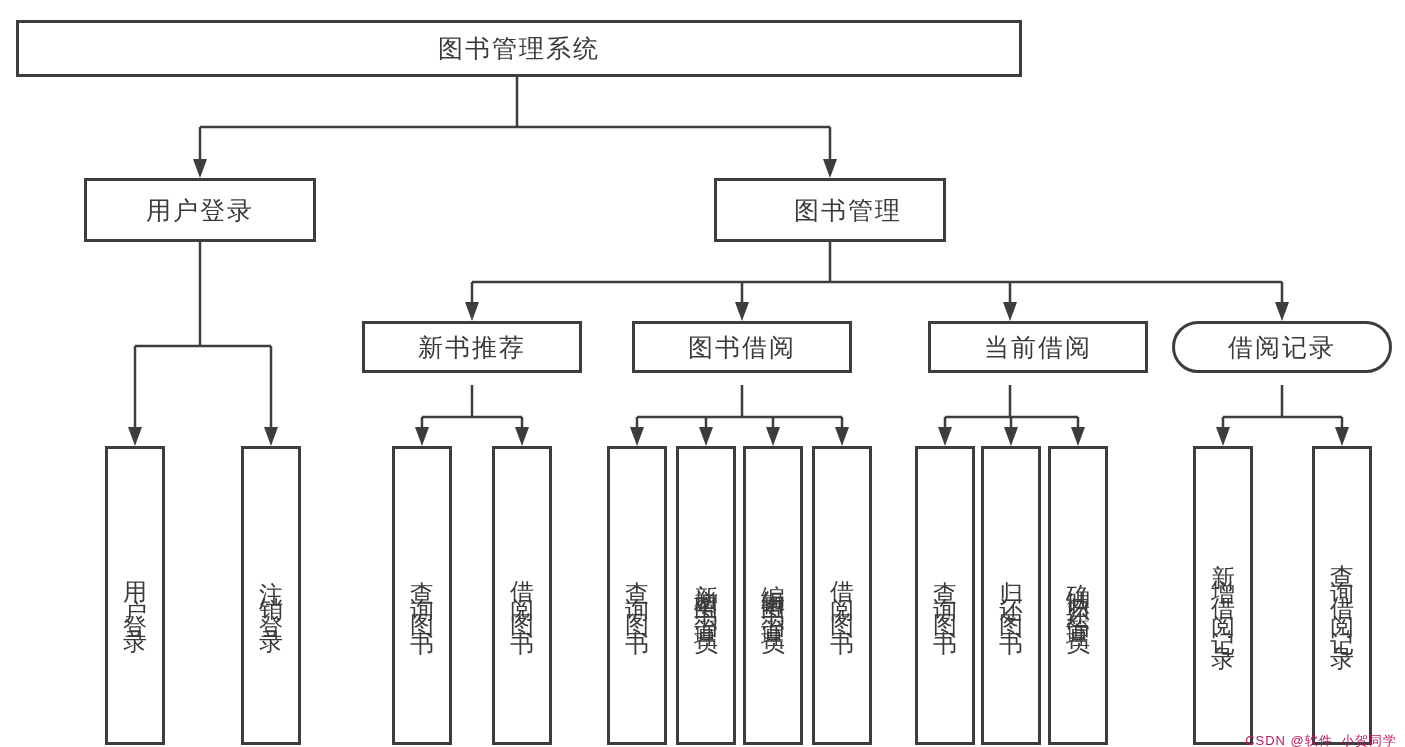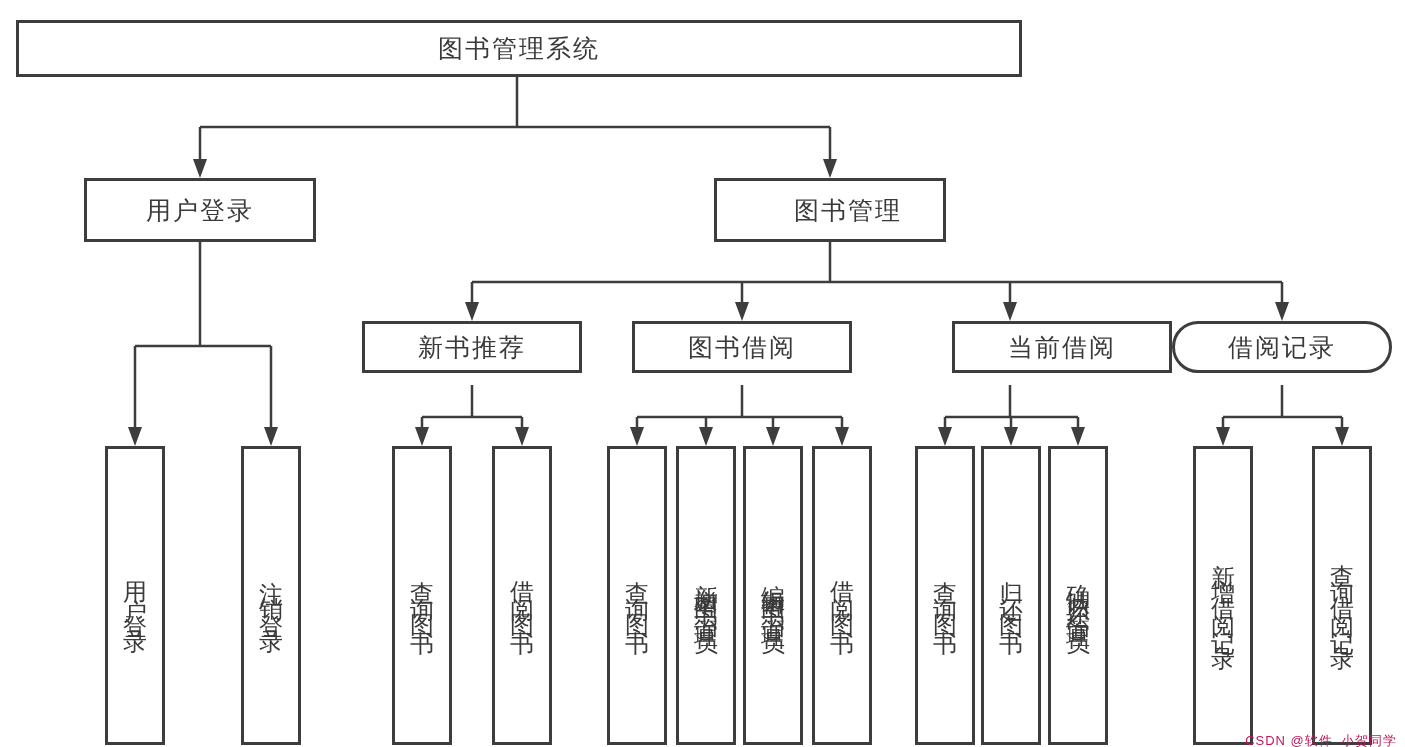--- a/index.html
+++ b/index.html
@@ -13,21 +13,21 @@
     box-sizing:border-box;display:flex;align-items:center;justify-content:center;
     font-size:25px;letter-spacing:2px;white-space:nowrap;
   }
   .node.root{left:16px;top:11px;width:1006px;height:57px;}
   .node.lvl2{height:64px;width:232px;top:169px;}
   .node.lvl2.a{left:84px;}
   .node.lvl2.b{left:714px;padding-left:36px;}
   .node.lvl3{height:52px;width:220px;top:312px;}
   .node.lvl3.g1{left:362px;}
   .node.lvl3.g2{left:632px;}
-  .node.lvl3.g3{left:952px;text-align:center;}
+  .node.lvl3.g3{left:928px;text-align:center;}
   .node.lvl3.g4{left:1172px;border-radius:32px;}
   .leaf{
     position:absolute;top:437px;width:60px;height:299px;background:#ffffff;
     border:3px solid #3d3d3d;box-sizing:border-box;
     display:flex;align-items:center;justify-content:center;
   }
   .leaf-label{
     writing-mode:vertical-rl;text-orientation:mixed;
     font-size:24px;line-height:1;letter-spacing:0.7em;white-space:nowrap;
   }

